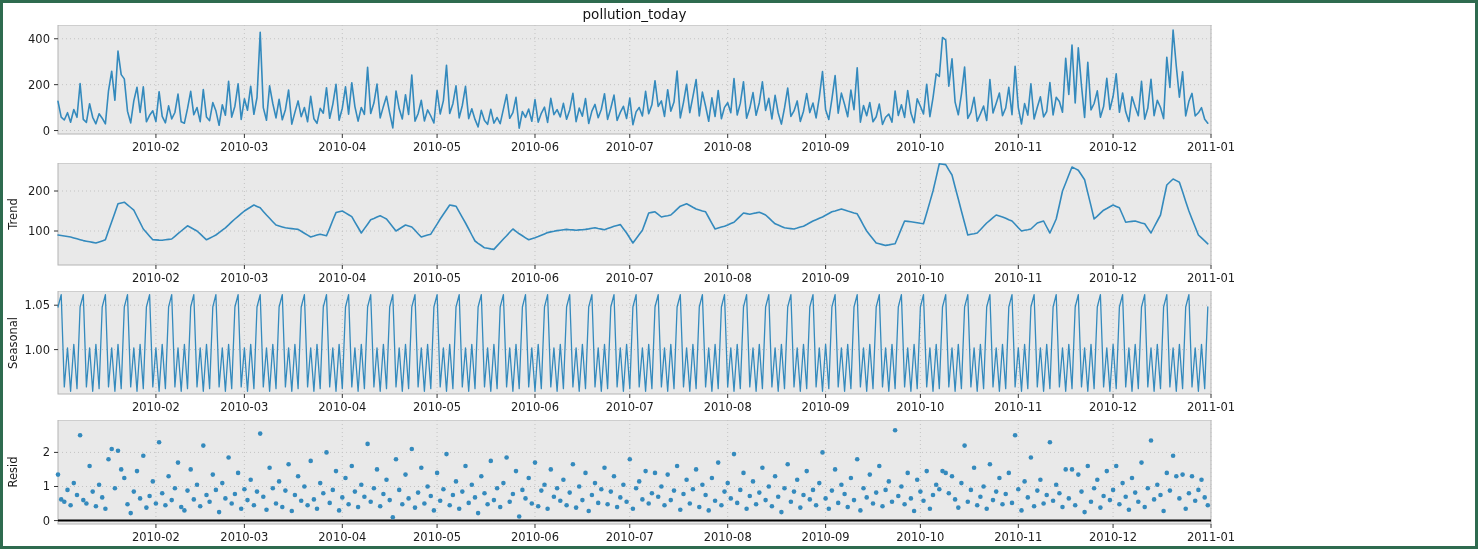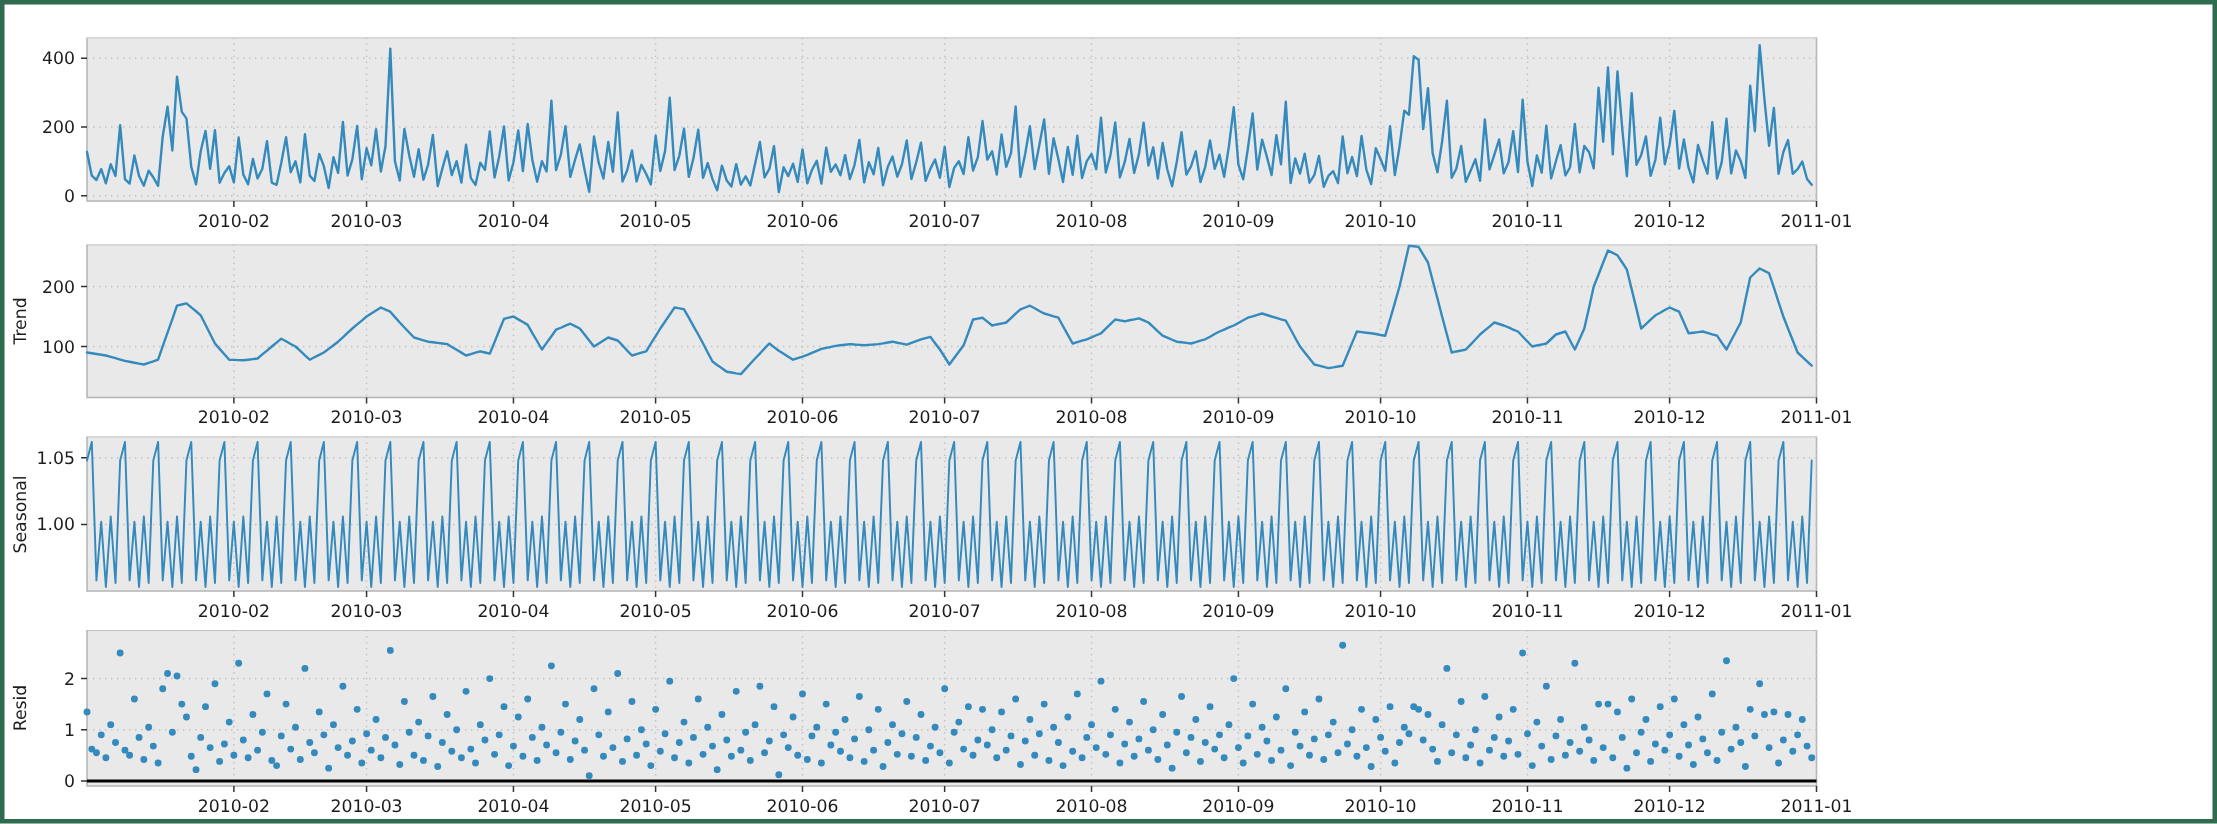--- a/index.html
+++ b/index.html
@@ -14,20 +14,21 @@
     text-align: center; font-size: 13.5px; color: #141414;
   }
   .plot-row { position: absolute; left: 0; }
   svg text { font-family: "DejaVu Sans", sans-serif; font-size: 11.5px; fill: #1c1c1c; }
   svg { display: block; }
 </style>
 </head>
 <body>
 
 <div class="figure" style="border-color: rgb(46, 107, 79); background: rgb(255, 255, 255);">
+  <div class="fig-title">pollution_today</div>
   <svg class="plot-row" style="top:22px" width="1250" height="133">
       <rect x="55" y="0" width="1153" height="109" fill="#e9e9e9" stroke="#b4b4b4" stroke-width="1"></rect>
       <line x1="152.92602739726027" x2="152.92602739726027" y1="0" y2="109" stroke="#c3c3c3" stroke-width="1" stroke-dasharray="1,3"></line>
       <line x1="241.37534246575342" x2="241.37534246575342" y1="0" y2="109" stroke="#c3c3c3" stroke-width="1" stroke-dasharray="1,3"></line>
       <line x1="339.3013698630137" x2="339.3013698630137" y1="0" y2="109" stroke="#c3c3c3" stroke-width="1" stroke-dasharray="1,3"></line>
       <line x1="434.0684931506849" x2="434.0684931506849" y1="0" y2="109" stroke="#c3c3c3" stroke-width="1" stroke-dasharray="1,3"></line>
       <line x1="531.9945205479453" x2="531.9945205479453" y1="0" y2="109" stroke="#c3c3c3" stroke-width="1" stroke-dasharray="1,3"></line>
       <line x1="626.7616438356165" x2="626.7616438356165" y1="0" y2="109" stroke="#c3c3c3" stroke-width="1" stroke-dasharray="1,3"></line>
       <line x1="724.6876712328766" x2="724.6876712328766" y1="0" y2="109" stroke="#c3c3c3" stroke-width="1" stroke-dasharray="1,3"></line>
       <line x1="822.613698630137" x2="822.613698630137" y1="0" y2="109" stroke="#c3c3c3" stroke-width="1" stroke-dasharray="1,3"></line>

